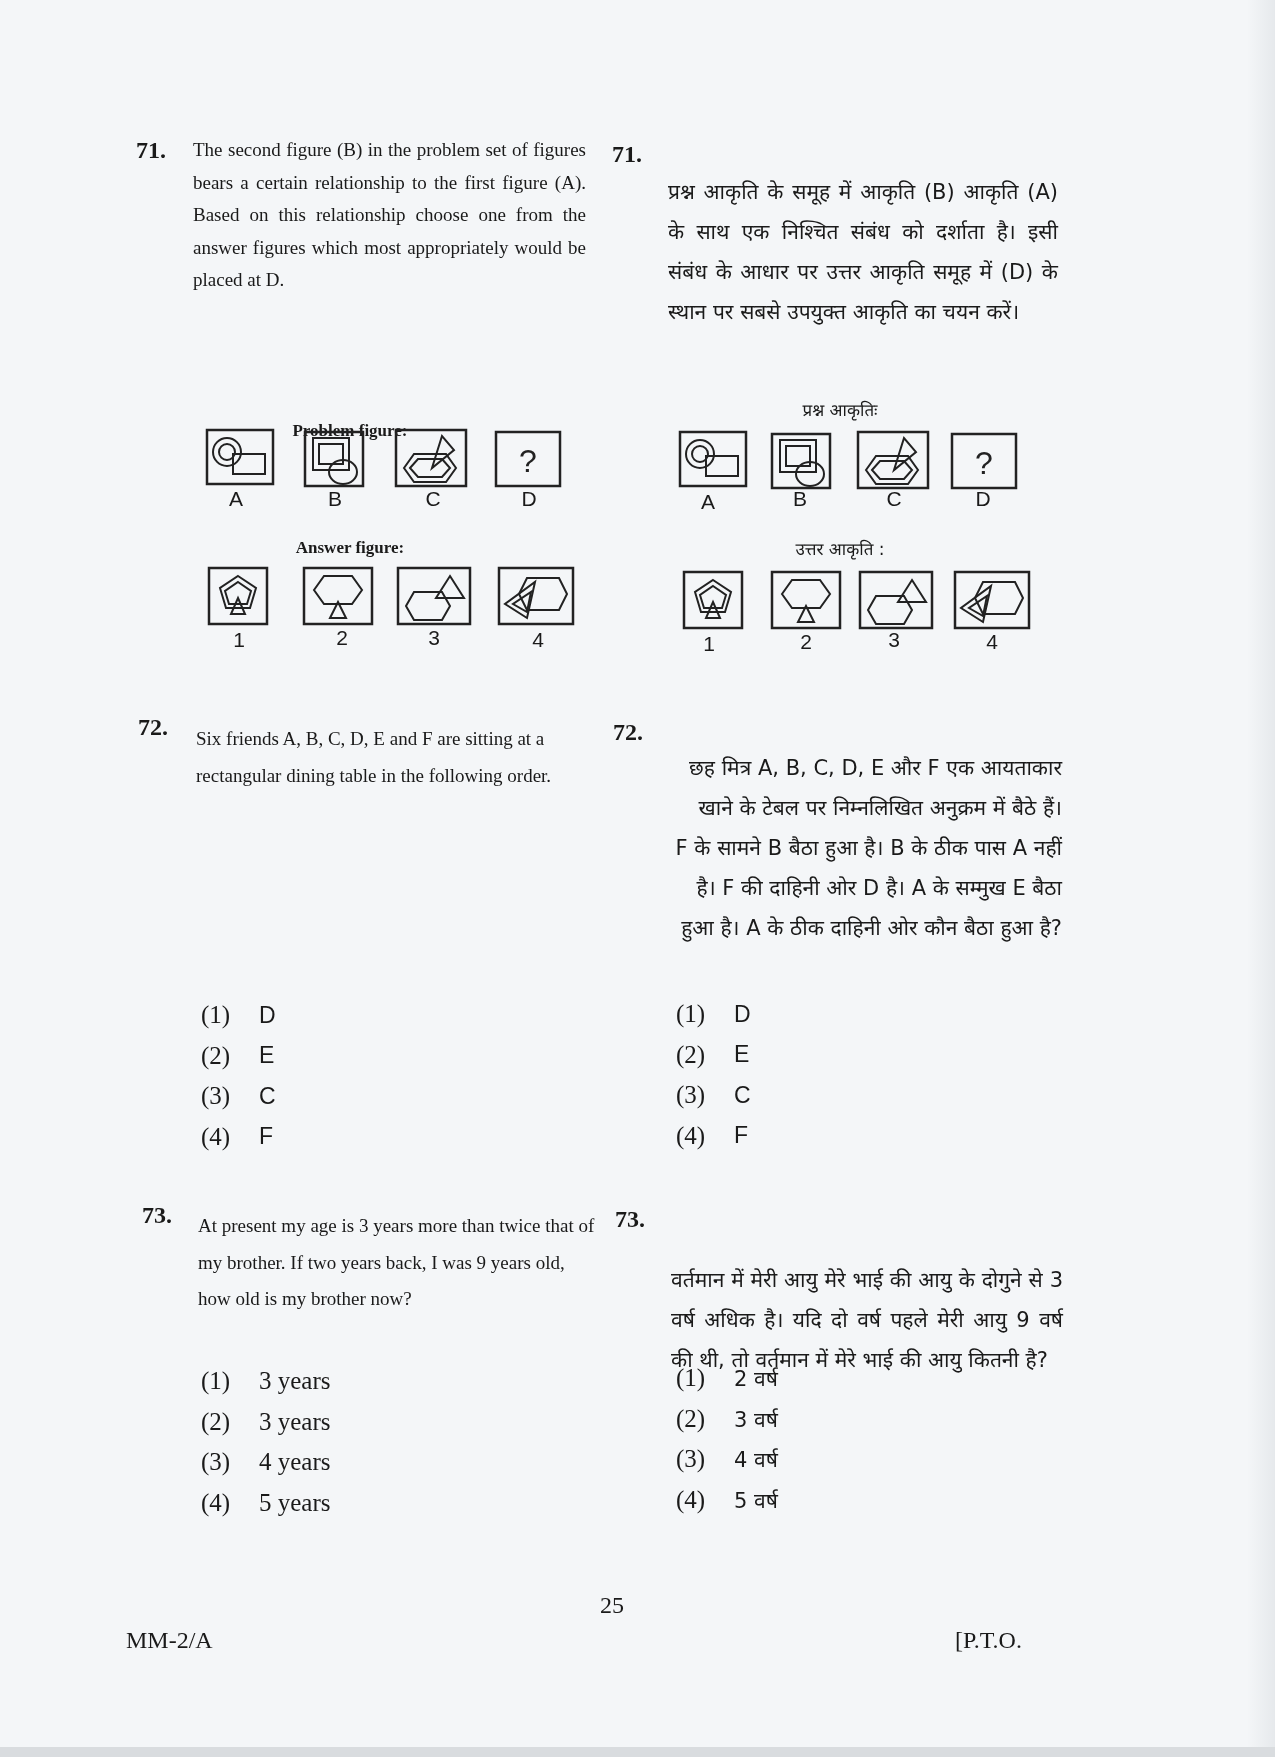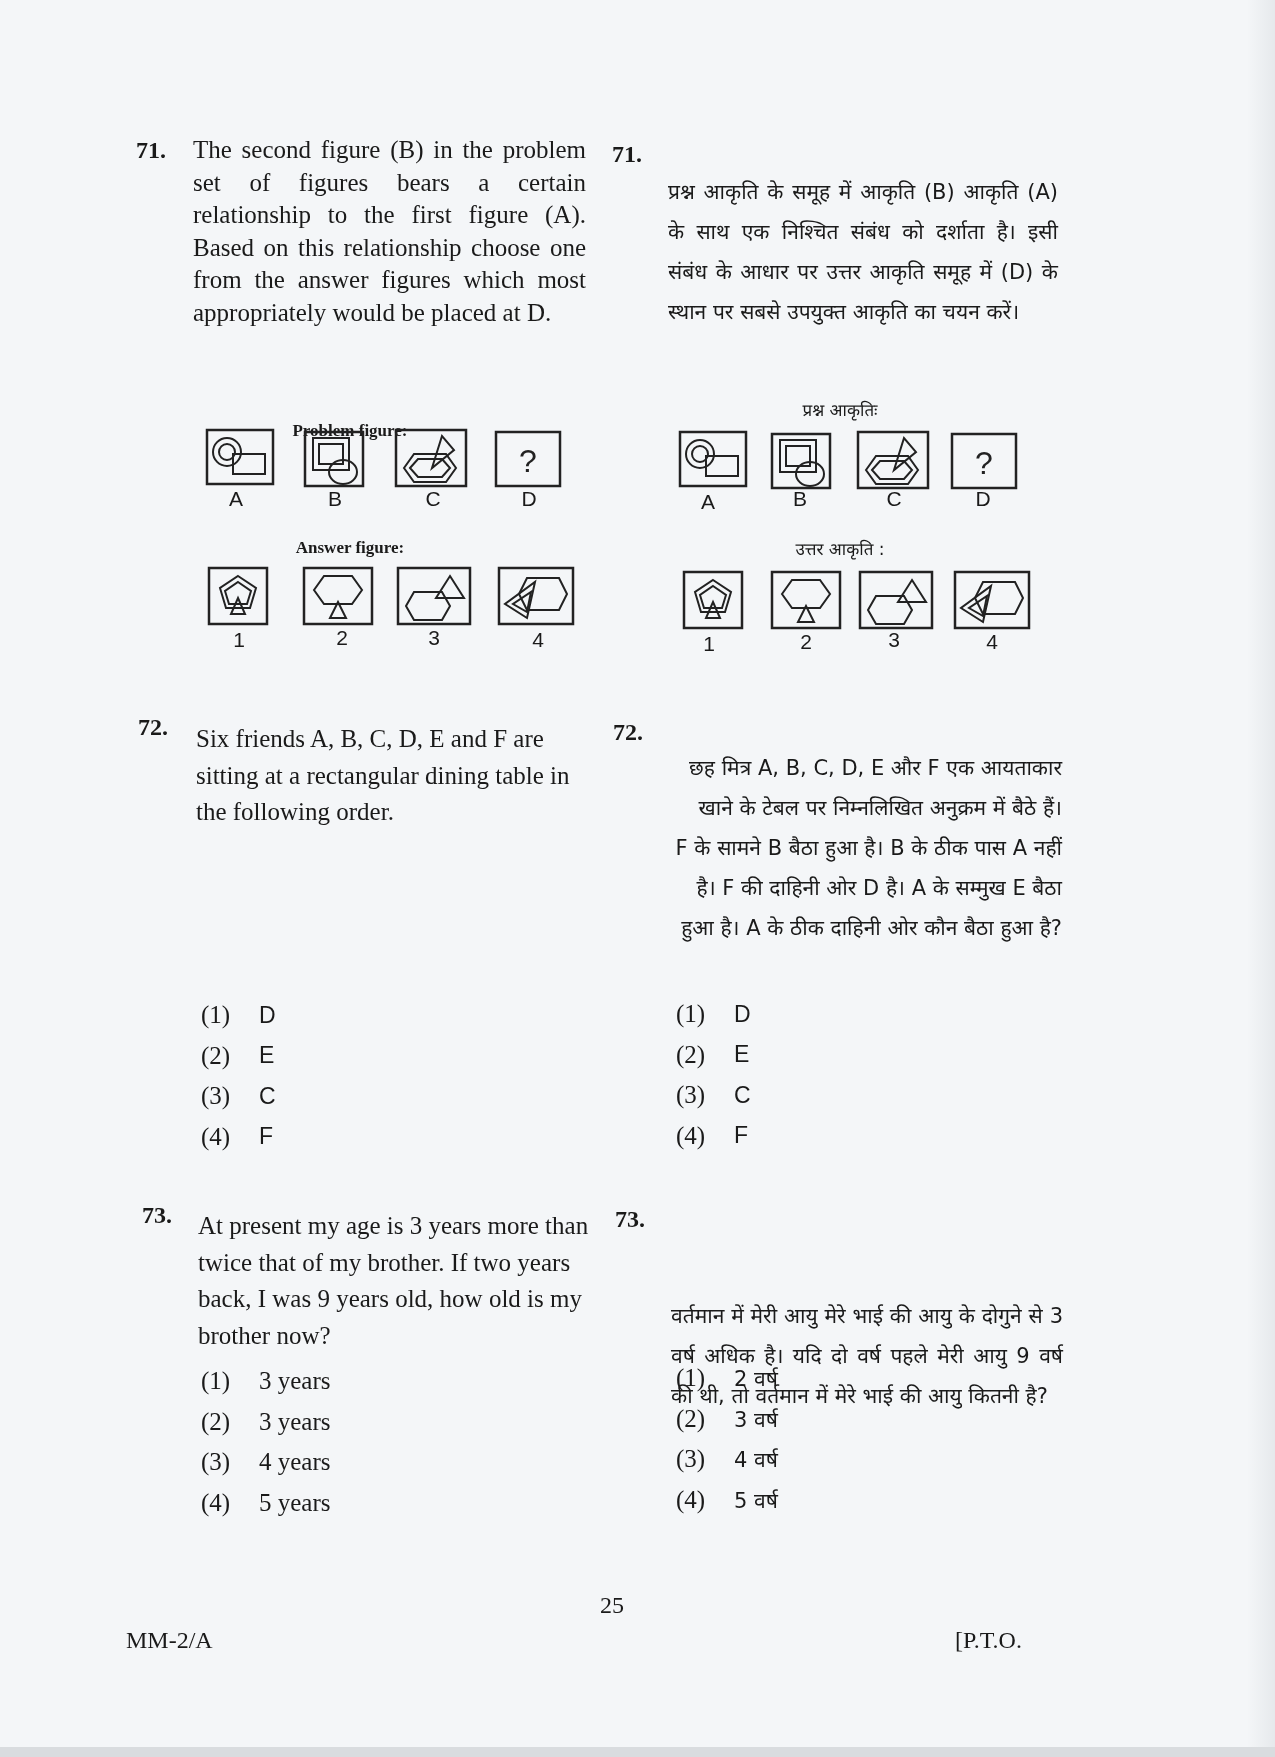--- a/index.html
+++ b/index.html
@@ -6,21 +6,21 @@
   body {
     width: 1275px; height: 1757px; position: relative; overflow: hidden;
     background: #f4f6f8;
     font-family: "Liberation Serif", serif; color: #1a1a1a;
   }
   .page-shadow { position: absolute; right: 0; top: 0; width: 28px; height: 1757px;
     background: linear-gradient(to right, #f4f6f8, #e6e9ec); }
   .bottom-edge { position: absolute; left: 0; bottom: 0; width: 1275px; height: 10px; background: #d9dcdf; }
   .col { position: absolute; }
   .qnum { position: absolute; font-weight: bold; font-size: 24px; }
-  .en { font-family: "Liberation Serif", serif; font-size: 25px; line-height: 32.5px; }
+  .en { font-family: "Liberation Serif", serif; font-size: 19px; line-height: 32.5px; }
   .en.justify { text-align: justify; text-align-last: left; }
   .en.q72 { line-height: 36.5px; margin-top: 12px; }
   .hi { font-family: "DejaVu Sans", sans-serif; font-size: 21px; line-height: 40px; margin-top: 40px; }
   .hi.justify { text-align: justify; }
   .opts { position: absolute; }
   .opt { display: flex; height: 40.5px; align-items: center; }
   .opt .n { font-family: "Liberation Serif", serif; font-size: 25px; width: 58px; }
   .opt .v-en { font-family: "Liberation Serif", serif; font-size: 25px; }
   .opt .v-sans { font-family: "Liberation Sans", sans-serif; font-size: 23px; }
   .opt .v-hi { font-family: "DejaVu Sans", sans-serif; font-size: 21px; }
@@ -276,21 +276,21 @@
       <span class="n">(3)</span>
       <span class="v-en">4 years</span>
     </div>
   <div class="opt">
       <span class="n">(4)</span>
       <span class="v-en">5 years</span>
     </div>
 </div>
 
 <div class="qnum" style="left:615px;top:1206px;">73.</div>
-<div class="col hi justify" style="left:671px;top:1256px;width:392px;">वर्तमान में मेरी आयु मेरे भाई की आयु के दोगुने से 3 वर्ष अधिक है। यदि दो वर्ष पहले मेरी आयु 9 वर्ष की थी, तो वर्तमान में मेरे भाई की आयु कितनी है?</div>
+<div class="col hi justify" style="left:671px;top:1220px;width:392px;">वर्तमान में मेरी आयु मेरे भाई की आयु के दोगुने से 3 वर्ष अधिक है। यदि दो वर्ष पहले मेरी आयु 9 वर्ष की थी, तो वर्तमान में मेरे भाई की आयु कितनी है?</div>
 <div class="opts" style="left:676px;top:1358px;">
   <div class="opt">
       <span class="n">(1)</span>
       <span class="v-hi">2 वर्ष</span>
     </div>
   <div class="opt">
       <span class="n">(2)</span>
       <span class="v-hi">3 वर्ष</span>
     </div>
   <div class="opt">

